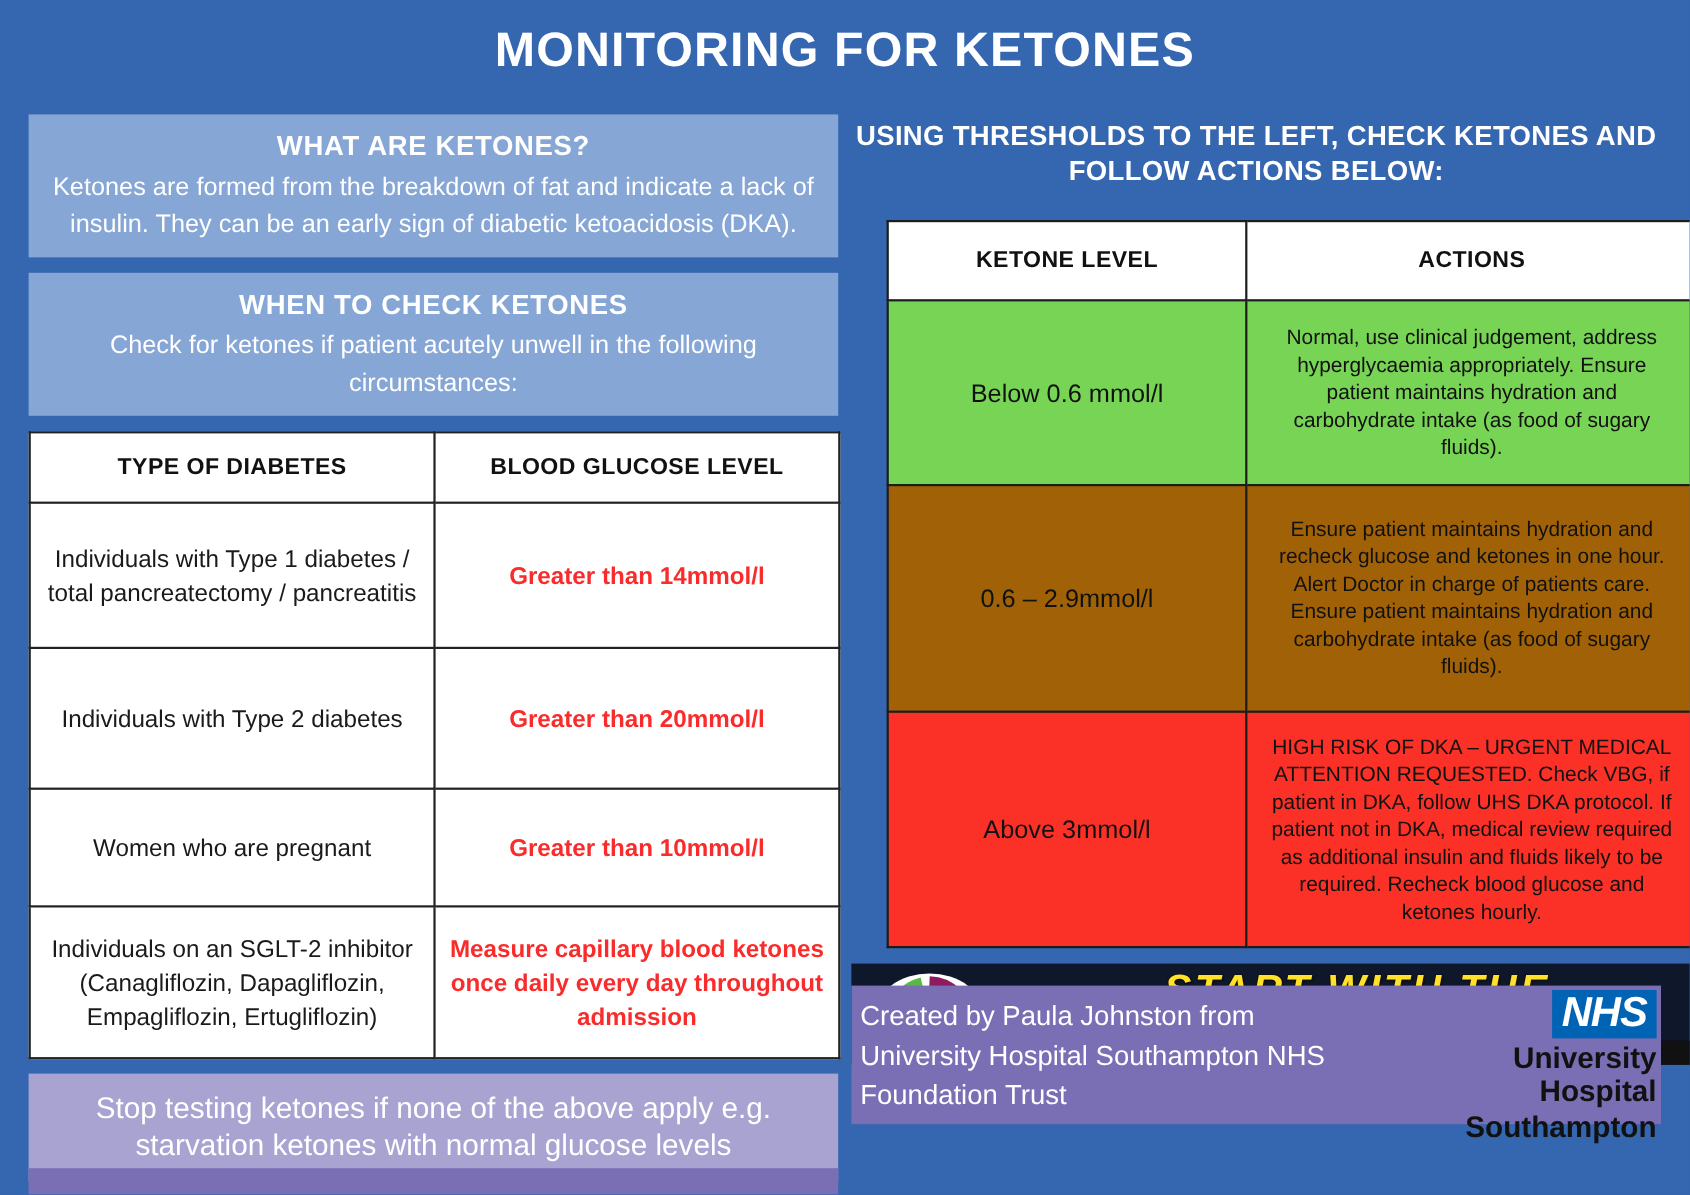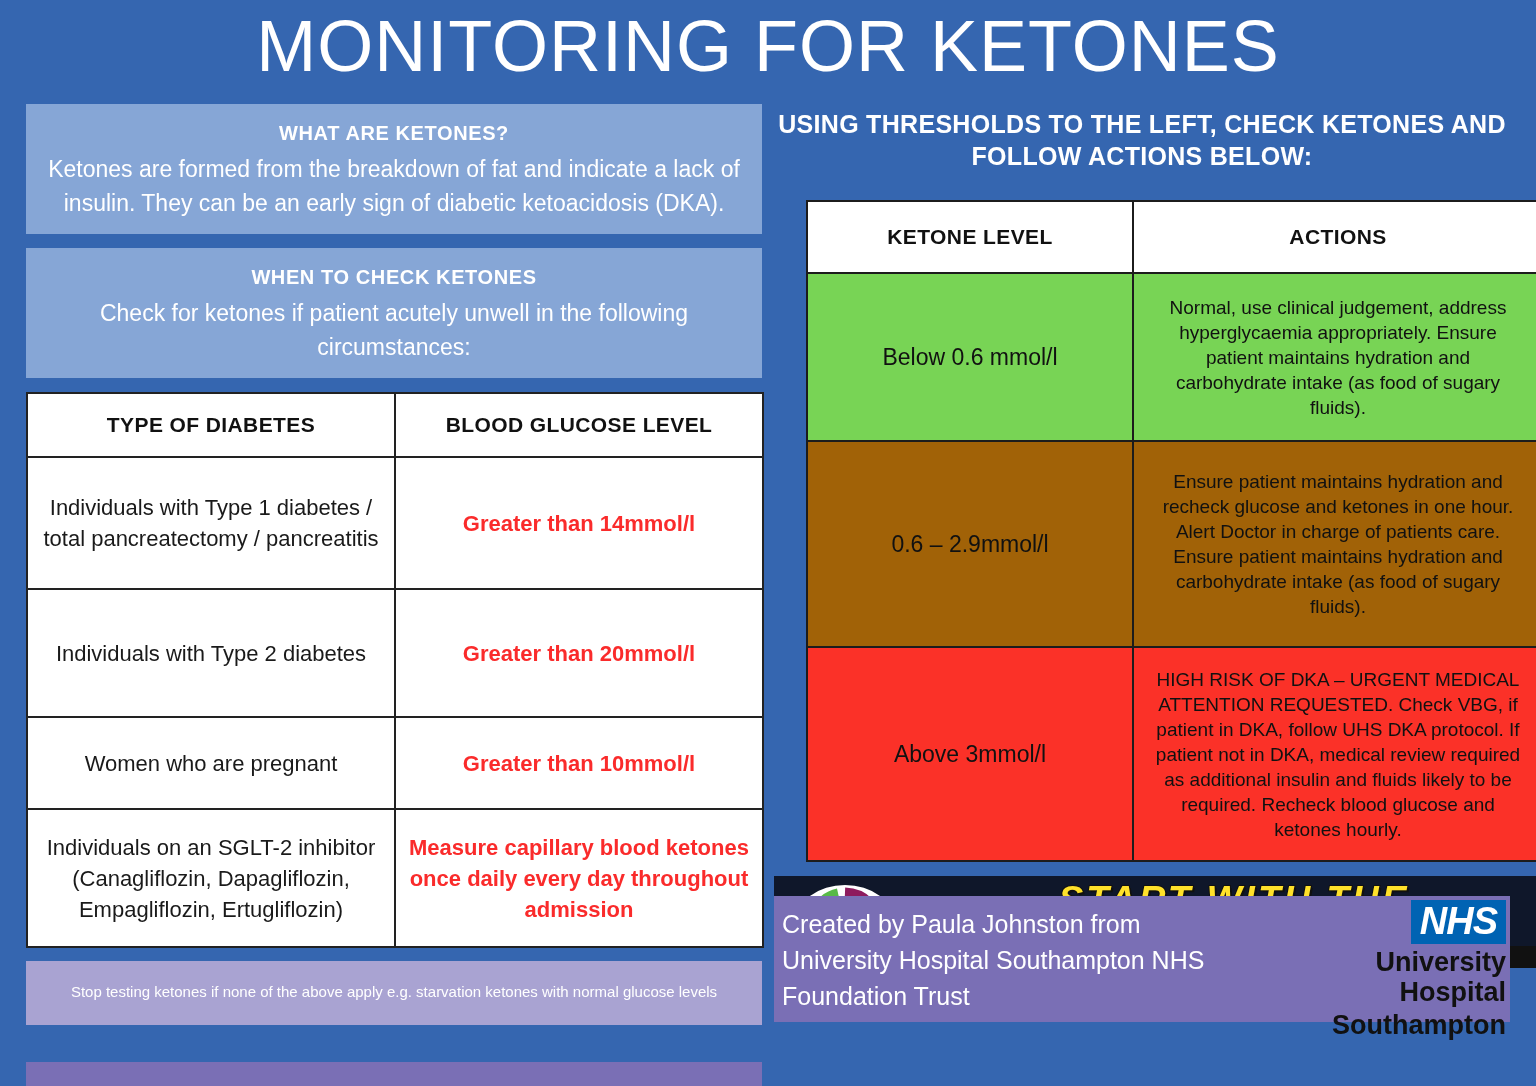--- a/index.html
+++ b/index.html
@@ -15,38 +15,38 @@
     background: #3566b0;
   }
 
   
   .title {
     position: absolute;
     left: 0; top: 4px;
     width: 1536px;
     text-align: center;
     color: #ffffff;
-    font-size: 72px;
-    font-weight: normal;
+    font-size: 44px;
+    font-weight: bold;
     letter-spacing: 1px;
     line-height: 84px;
     white-space: nowrap;
   }
 
   
   .left-col { position: absolute; left: 26px; top: 104px; width: 736px; }
 
   .info-box {
     background: #86a6d6;
     color: #ffffff;
     padding: 10px 14px 14px 14px;
     text-align: center;
   }
   .info-box .ib-head {
-    font-size: 20px;
+    font-size: 25px;
     font-weight: bold;
     letter-spacing: 0.6px;
     line-height: 38px;
   }
   .info-box .ib-body {
     font-size: 23px;
     line-height: 34px;
   }
 
   .spacer-14 { height: 14px; }
@@ -77,28 +77,28 @@
     line-height: 31px;
   }
   .ltable td.glu-cell {
     font-size: 22px;
     font-weight: bold;
     color: #fa2b2b;
     line-height: 31px;
   }
   .row-h1 { height: 132px; }
   .row-h2 { height: 128px; border-radius: 19px; }
-  .row-h3 { height: 92px; }
+  .row-h3 { height: 107px; }
   .row-h4 { height: 138px; }
 
   .footnote {
     margin-top: 13px;
     background: #a9a3d2;
     color: #ffffff;
-    font-size: 15px;
+    font-size: 27px;
     line-height: 34px;
     text-align: center;
     padding: 14px 18px 16px 18px;
   }
 
   
   .right-col { position: absolute; left: 774px; top: 104px; width: 736px; }
 
   .right-head {
     color: #ffffff;

